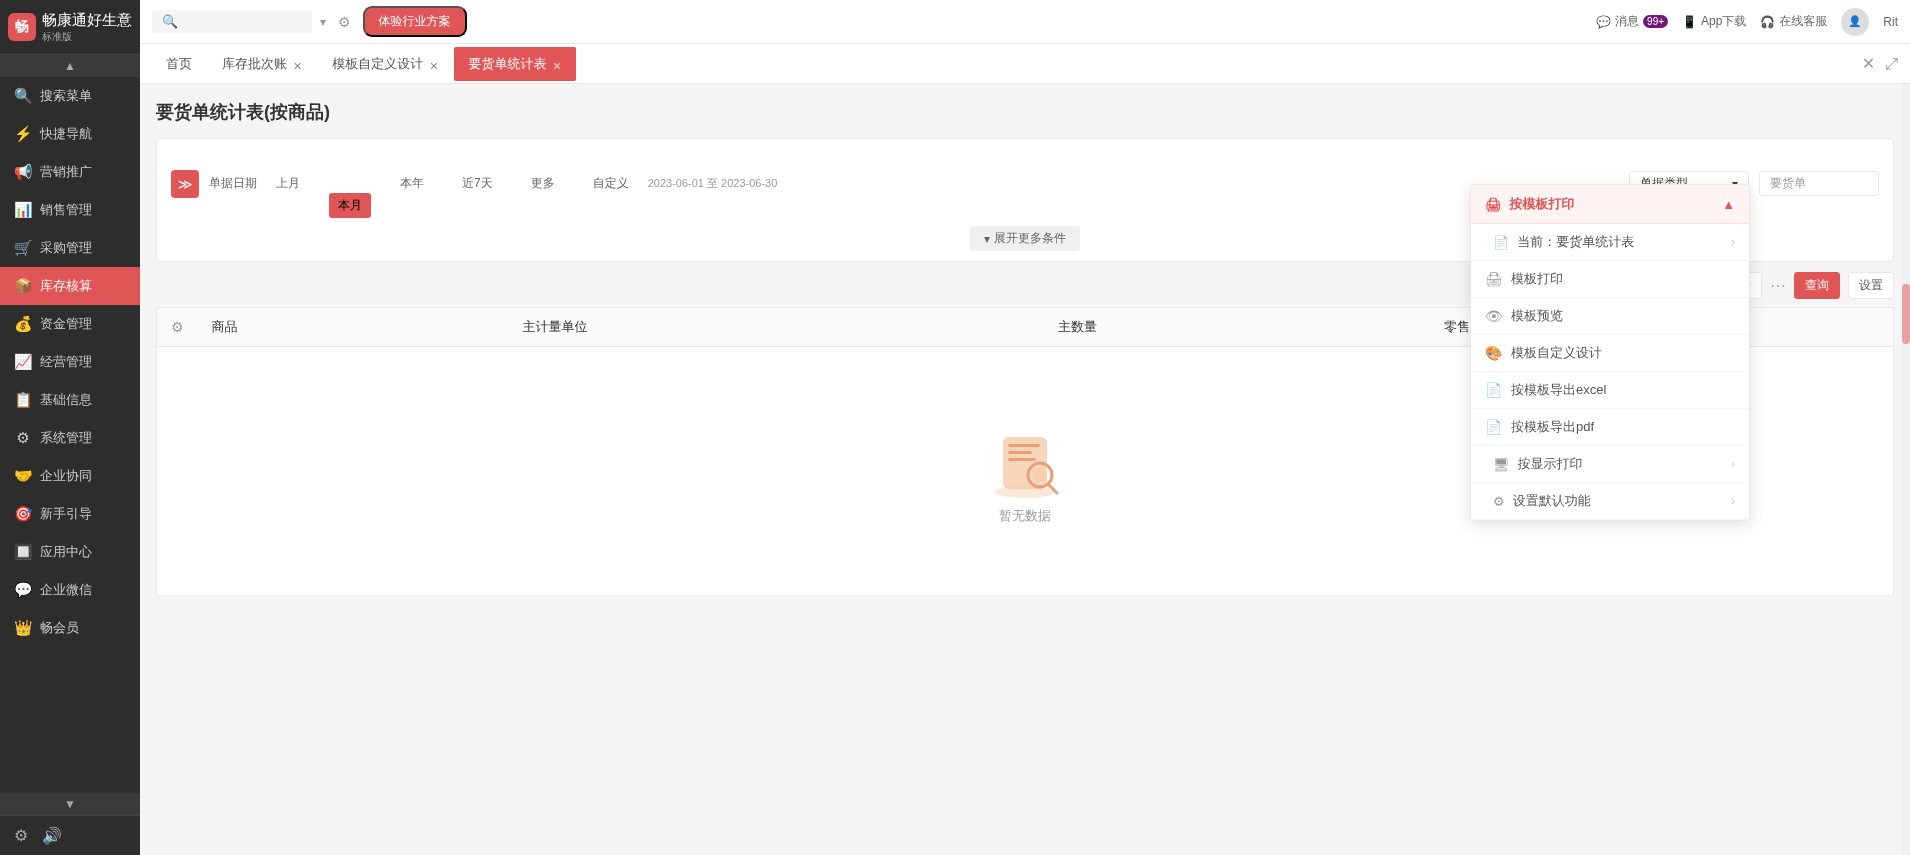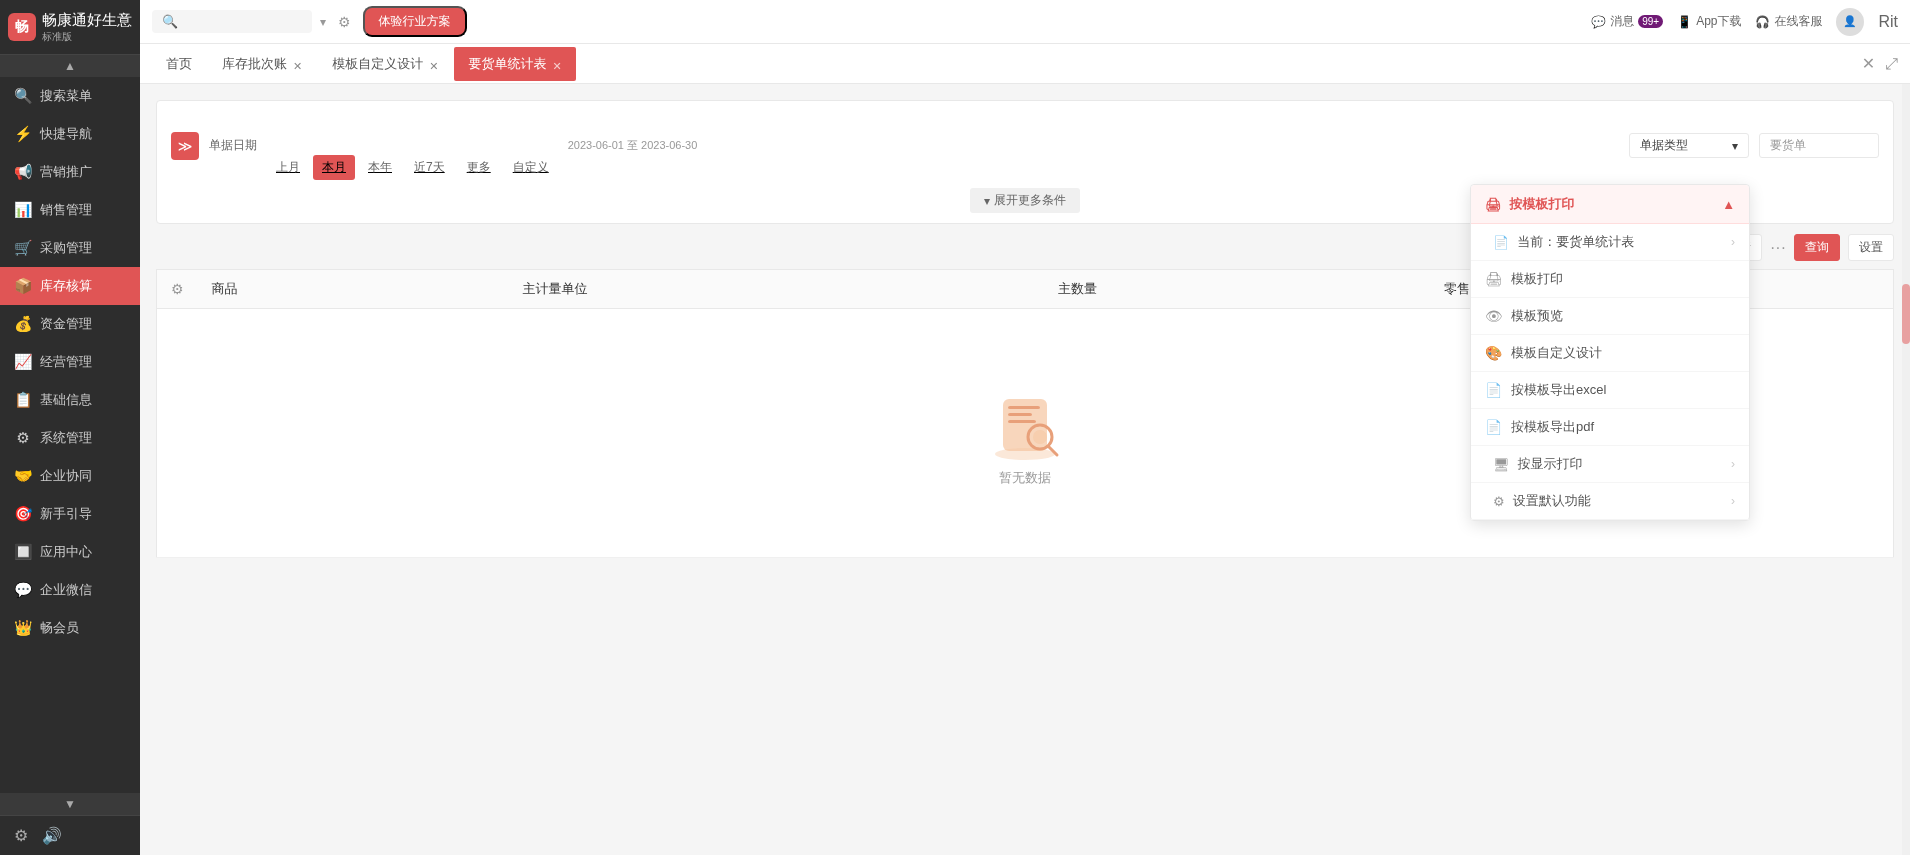--- a/index.html
+++ b/index.html
@@ -107,21 +107,21 @@
     .badge {
       background: #701a75; color: #fff; font-size: 10px;
       border-radius: 8px; padding: 1px 4px;
     }
     .avatar {
       width: 28px; height: 28px;
       background: #ddd; border-radius: 50%;
       display: flex; align-items: center; justify-content: center;
       font-size: 11px; color: #999;
     }
-    .user-name { font-size: 16px; color: #666; }
+    .user-name { font-size: 12px; color: #666; }
 
     
     .tabbar {
       background: #fff;
       border-bottom: 1px solid #e8e8e8;
       display: flex;
       align-items: center;
       padding: 0 12px;
       height: 40px;
       gap: 2px;
@@ -172,21 +172,21 @@
     }
     .filter-toggle {
       width: 28px; height: 28px;
       background: #e05555; color: #fff;
       border-radius: 4px;
       display: flex; align-items: center; justify-content: center;
       cursor: pointer; font-size: 14px;
     }
     .filter-label { font-size: 12px; color: #666; }
     .date-options {
-      display: flex; align-items: flex-end; gap: 4px; text-decoration: underline;
+      display: flex; align-items: center; gap: 20px;
     }
     .date-btn {
       padding: 3px 8px;
       border-radius: 3px;
       font-size: 12px;
       cursor: pointer;
       color: #666;
       border: 1px solid transparent;
     }
     .date-btn.active {
@@ -453,20 +453,21 @@
       <span class="close-icon">✕</span>
     </div>
     <div class="tab-maximize">
       <span class="tab-btn">✕</span>
       <span class="tab-btn">⤢</span>
     </div>
   </div>
 
   <div class="content">
 
+    <div class="page-title">要货单统计表(按商品)</div>
 
     <div class="filter-bar">
       <div class="filter-row">
         <div class="filter-toggle">≫</div>
         <span class="filter-label">单据日期</span>
         <div class="date-options">
           <div class="date-btn">上月</div>
           <div class="date-btn active">本月</div>
           <div class="date-btn">本年</div>
           <div class="date-btn">近7天</div>

